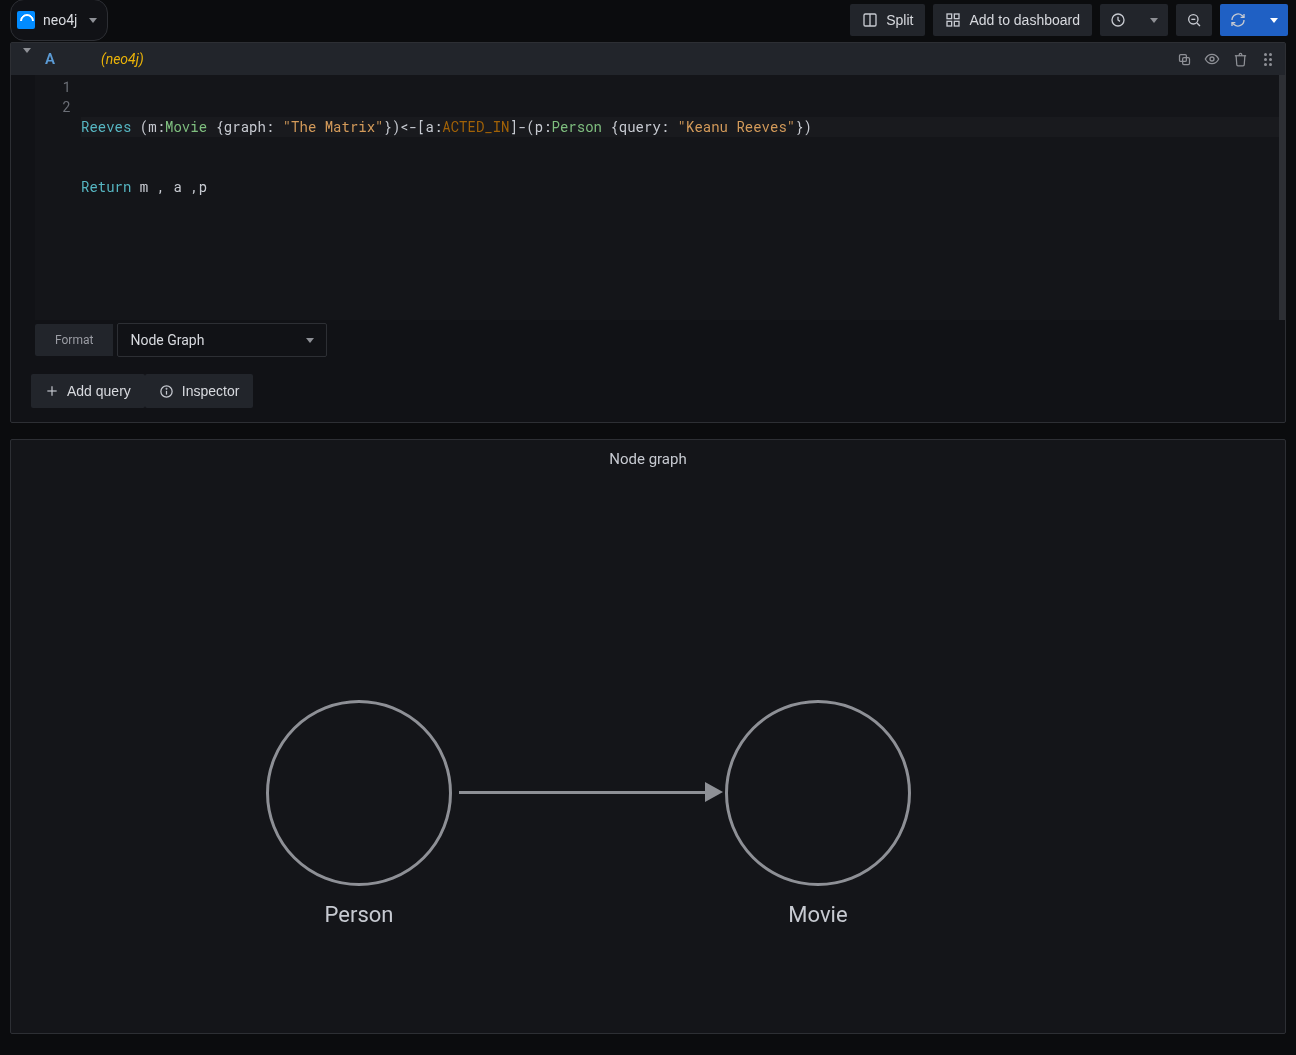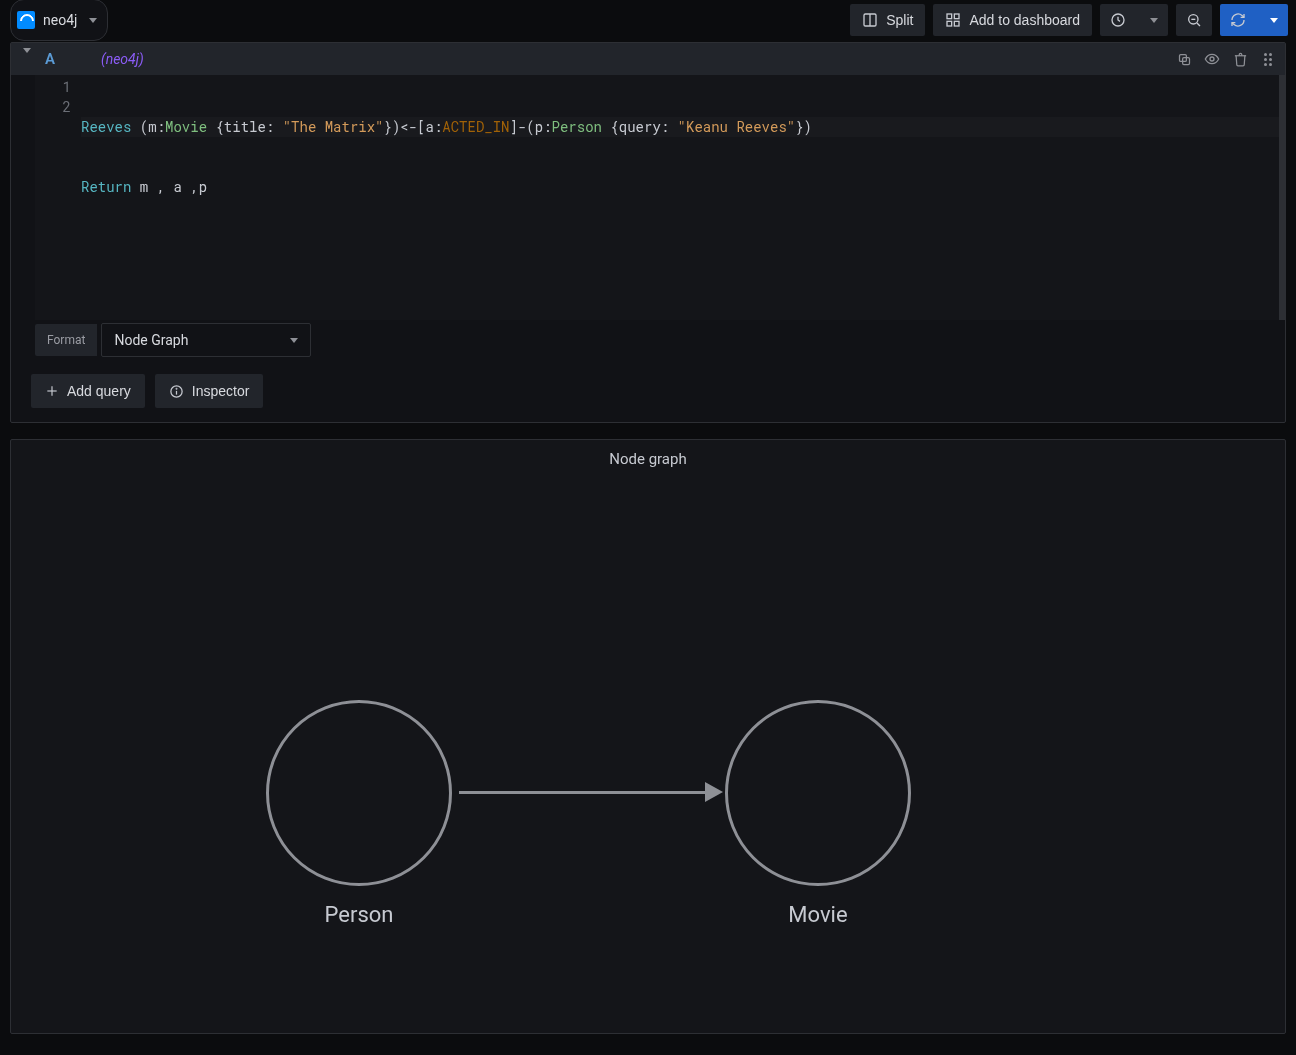--- a/index.html
+++ b/index.html
@@ -91,21 +91,21 @@
     height: 32px;
     background: #22252b;
     display: flex;
     align-items: center;
     padding: 0 8px;
     gap: 12px;
   }
   .qh-left { display:flex; align-items:center; gap:14px; flex:1; }
   .qh-collapse { color:#8e9096; font-size:11px; cursor:pointer; }
   .qh-letter { color:#5b9bd5; font-weight:600; font-size:15px; }
-  .qh-ds { color:#8b5cf6; font-style: italic; margin-left: 32px; }
+  .qh-ds { color:#eab308; font-style: italic; margin-left: 32px; }
   .qh-right { display:flex; gap:10px; }
   .qh-icon { width:18px; height:18px; display:flex; align-items:center; justify-content:center; cursor:pointer; }
   .qh-icon svg { stroke:#8e9096; }
   .qh-grip { display:grid; grid-template-columns: repeat(2,3px); grid-template-rows: repeat(3,3px); gap:2px; cursor:grab;}
   .qh-grip span { background:#8e9096; width:3px; height:3px; border-radius:50%; }
 
   .editor {
     display: flex;
     background: #141519;
     font-family: "Roboto Mono", Menlo, Consolas, monospace;
@@ -136,42 +136,41 @@
     display:flex;
     align-items:center;
     gap:4px;
     padding: 0 0 0 24px;
     height: 40px;
   }
   .format-lbl {
     background:#22252b;
     color:#9a9ca3;
     font-size:12px;
-    padding: 9px 12px;
+    padding: 9px 20px;
     border-radius:2px 0 0 2px;
   }
   .format-select {
     border:1px solid #2d2f34;
     background:#111216;
     color:#d8dadf;
     height:34px;
     padding: 0 30px 0 12px;
     border-radius:2px;
     min-width: 210px;
     display:flex;
     align-items:center;
     justify-content:space-between;
     cursor:pointer;
     position:relative;
   }
   .format-select .chev-down { position:absolute; right:12px; }
 
   .actions-row {
     display:flex;
-    gap:10px;
     padding: 14px 0 14px 20px;
   }
   .sec-btn {
     display:flex;
     align-items:center;
     gap:8px;
     background:#22252b;
     color:#d8dadf;
     border:none;
     border-radius:2px;
@@ -330,21 +329,21 @@
       </span>
     </div>
   </div>
 
   <div class="editor">
     <div class="gutter">
       <div>1</div>
       <div>2</div>
     </div>
     <div class="code">
-      <div class="line hl"><span class="tok-kw">Reeves</span><span> (m:</span><span class="tok-label">Movie</span><span> {title: </span><span class="tok-str">"The Matrix"</span><span>})&lt;-[a:</span><span class="tok-rel">ACTED_IN</span><span>]-(p:</span><span class="tok-label">Person</span><span> {query: </span><span class="tok-str">"Keanu Reeves"</span><span>})</span></div>
+      <div class="line hl"><span class="tok-kw">Reeves</span><span> (m:</span><span class="tok-label">Movie</span><span> {graph: </span><span class="tok-str">"The Matrix"</span><span>})&lt;-[a:</span><span class="tok-rel">ACTED_IN</span><span>]-(p:</span><span class="tok-label">Person</span><span> {query: </span><span class="tok-str">"Keanu Reeves"</span><span>})</span></div>
       <div class="line"><span class="tok-kw">Return</span><span> m , a ,p</span></div>
     </div>
   </div>
 
   <div class="format-row">
     <div class="format-lbl">Format</div>
     <div class="format-select">
       <span>Node Graph</span>
       <span class="chev-down"></span>
     </div>

